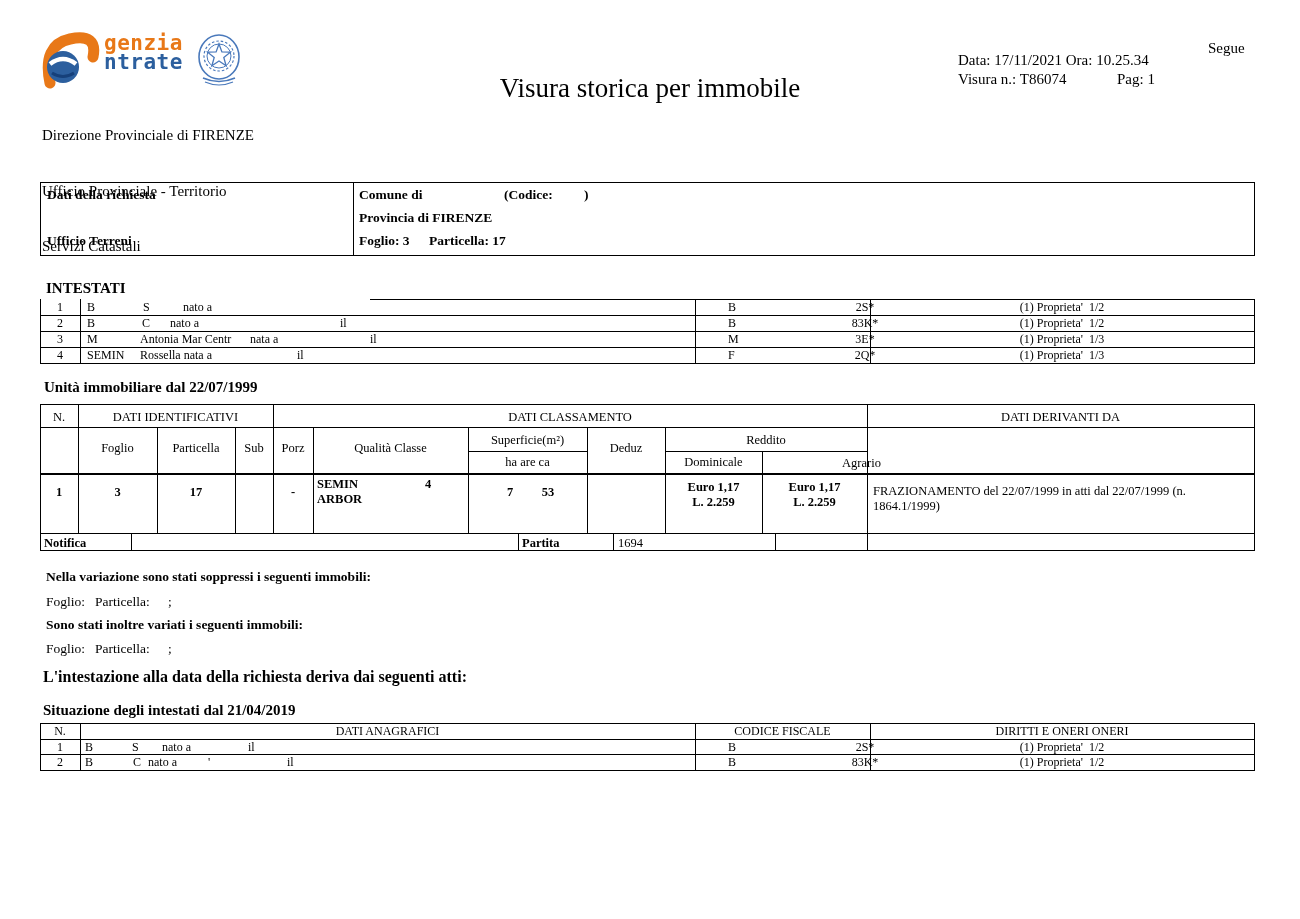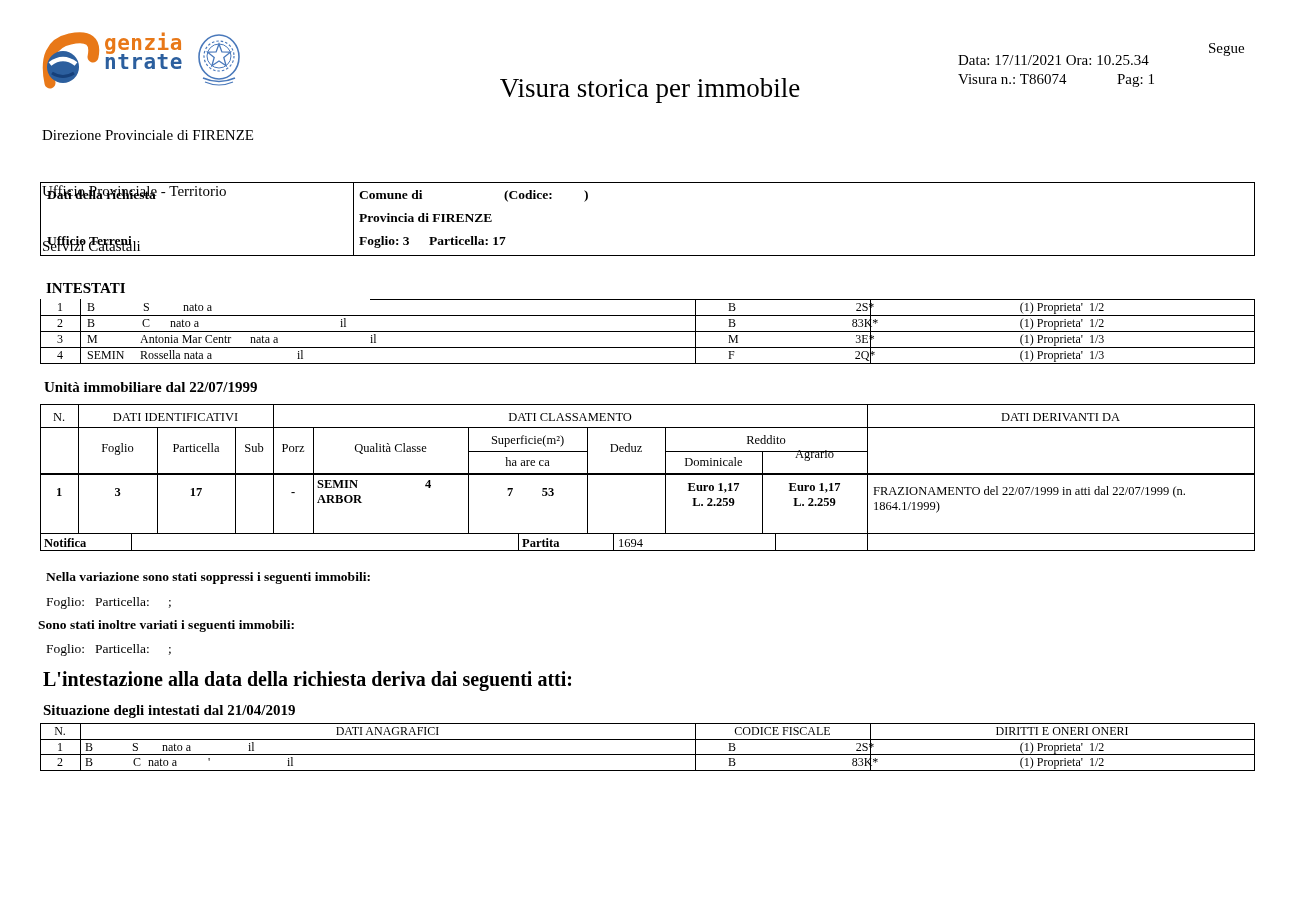--- a/index.html
+++ b/index.html
@@ -169,21 +169,21 @@
     <span class="abs t125 c" style="left:38px;top:37px;width:79px;">Foglio</span>
     <span class="abs t125 c" style="left:117px;top:37px;width:78px;">Particella</span>
     <span class="abs t125 c" style="left:195px;top:37px;width:38px;">Sub</span>
     <span class="abs t125 c" style="left:233px;top:37px;width:40px;">Porz</span>
     <span class="abs t125 c" style="left:273px;top:37px;width:155px;">Qualità Classe</span>
     <span class="abs t125 c" style="left:428px;top:29px;width:119px;">Superficie(m²)</span>
     <span class="abs t125 c" style="left:428px;top:51px;width:119px;">ha are ca</span>
     <span class="abs t125 c" style="left:547px;top:37px;width:78px;">Deduz</span>
     <span class="abs t125 c" style="left:625px;top:29px;width:202px;">Reddito</span>
     <span class="abs t125 c" style="left:625px;top:51px;width:97px;">Dominicale</span>
-    <span class="abs t125 c" style="left:722px;top:43px;width:105px;">Agrario</span>
+    <span class="abs t125 c" style="left:722px;top:52px;width:105px;padding-left:47px;">Agrario</span>
 
     <span class="abs t125 b c" style="left:0;top:81px;width:38px;">1</span>
     <span class="abs t125 b c" style="left:38px;top:81px;width:79px;">3</span>
     <span class="abs t125 b c" style="left:117px;top:81px;width:78px;">17</span>
     <span class="abs t125 b c" style="left:195px;top:81px;width:38px;"></span>
     <span class="abs t125 b c" style="left:233px;top:81px;width:40px;">-</span>
     <span class="abs t125 b" style="left:277px;top:73px;">SEMIN</span>
     <span class="abs t125 b" style="left:385px;top:73px;">4</span>
     <span class="abs t125 b" style="left:277px;top:88px;">ARBOR</span>
     <span class="abs t125 b c" style="left:455px;top:81px;width:30px;">7</span>
@@ -198,28 +198,28 @@
     <span class="abs t125 b" style="left:482px;top:132px;">Partita</span>
     <span class="abs t125" style="left:578px;top:132px;">1694</span>
   </div>
 
   <div class="abs t13 b" style="left:46px;top:570px;">Nella variazione sono stati soppressi i seguenti immobili:</div>
   <div>
     <span class="abs t13" style="left:46px;top:595px;">Foglio:</span>
     <span class="abs t13" style="left:95px;top:595px;">Particella:</span>
     <span class="abs t13" style="left:168px;top:595px;">;</span>
   </div>
-  <div class="abs t13 b" style="left:38px;top:618px;">Sono stati inoltre variati i seguenti immobili:</div>
+  <div class="abs t13 b" style="left:46px;top:618px;">Sono stati inoltre variati i seguenti immobili:</div>
   <div>
     <span class="abs t13" style="left:46px;top:642px;">Foglio:</span>
     <span class="abs t13" style="left:95px;top:642px;">Particella:</span>
     <span class="abs t13" style="left:168px;top:642px;">;</span>
   </div>
 
-  <div class="abs b" style="left:43px;top:668px;font-size:20px;">L'intestazione alla data della richiesta deriva dai seguenti atti:</div>
+  <div class="abs b" style="left:43px;top:668px;font-size:16px;">L'intestazione alla data della richiesta deriva dai seguenti atti:</div>
 
   <div class="abs t15 b" style="left:43px;top:702px;">Situazione degli intestati dal 21/04/2019</div>
   <div class="wrap" style="left:40px;top:723px;width:1215px;height:48px;">
 
     <div class="hl" style="left:0;top:0;width:1215px;"></div>
     <div class="hl" style="left:0;top:16px;width:1215px;"></div>
     <div class="hl" style="left:0;top:31px;width:1215px;"></div>
     <div class="hl" style="left:0;top:47px;width:1215px;"></div>
 
     <div class="vl" style="left:0;top:0;height:47px;"></div>

